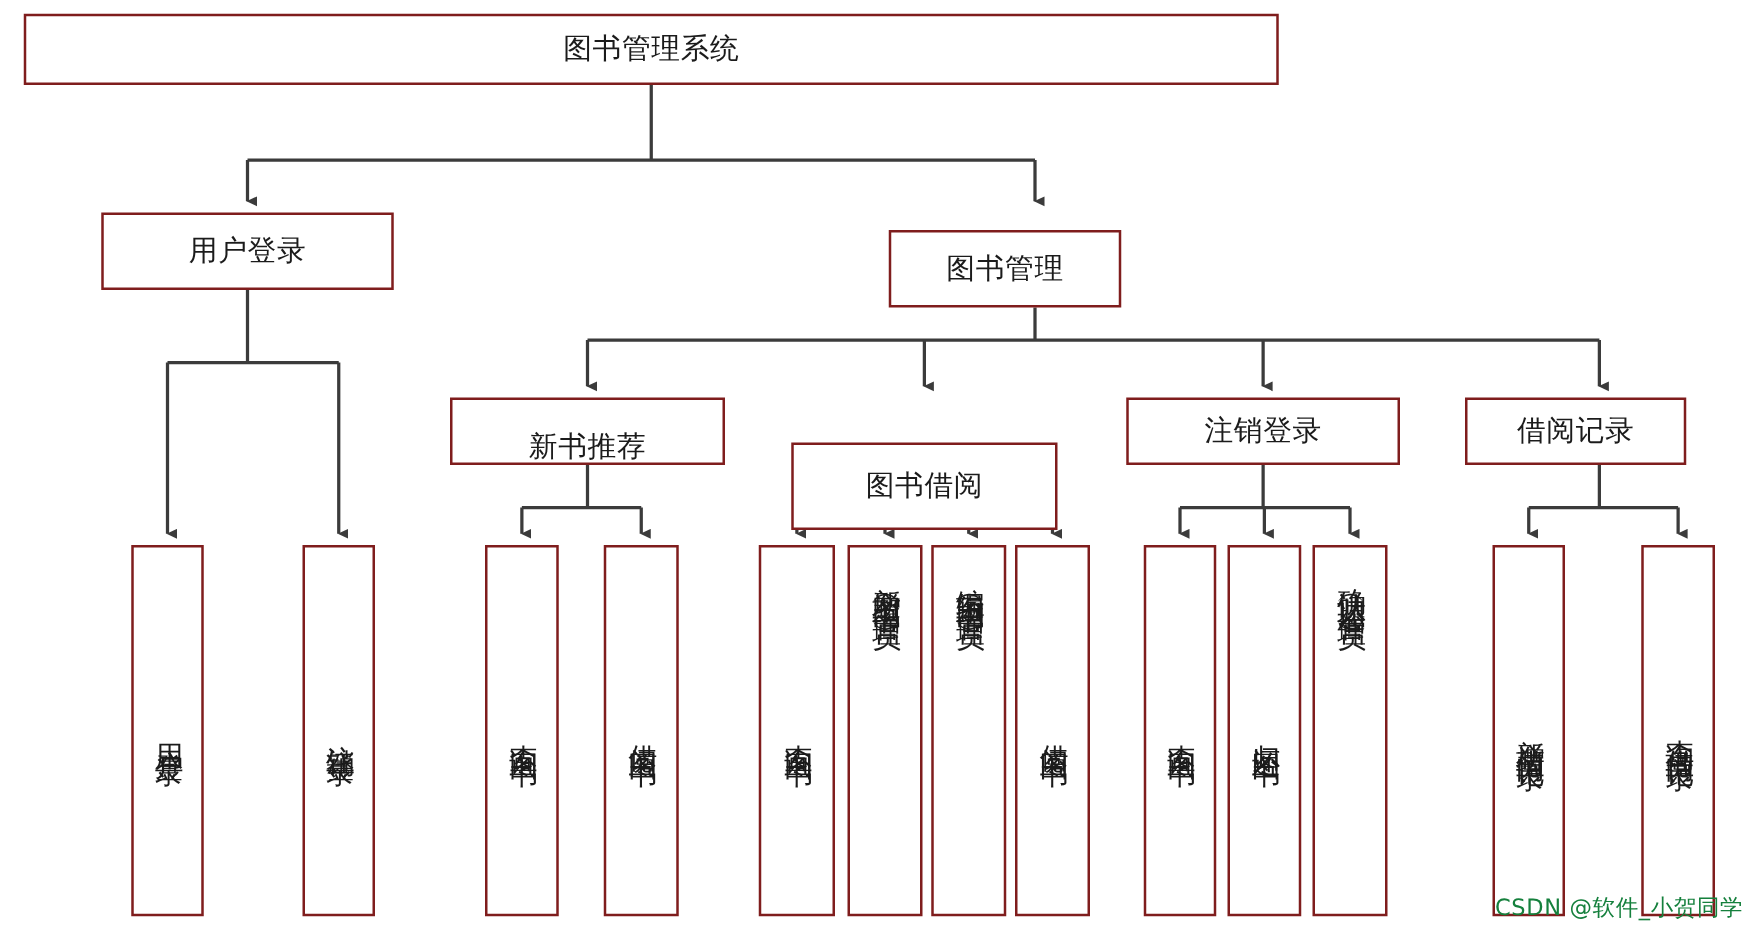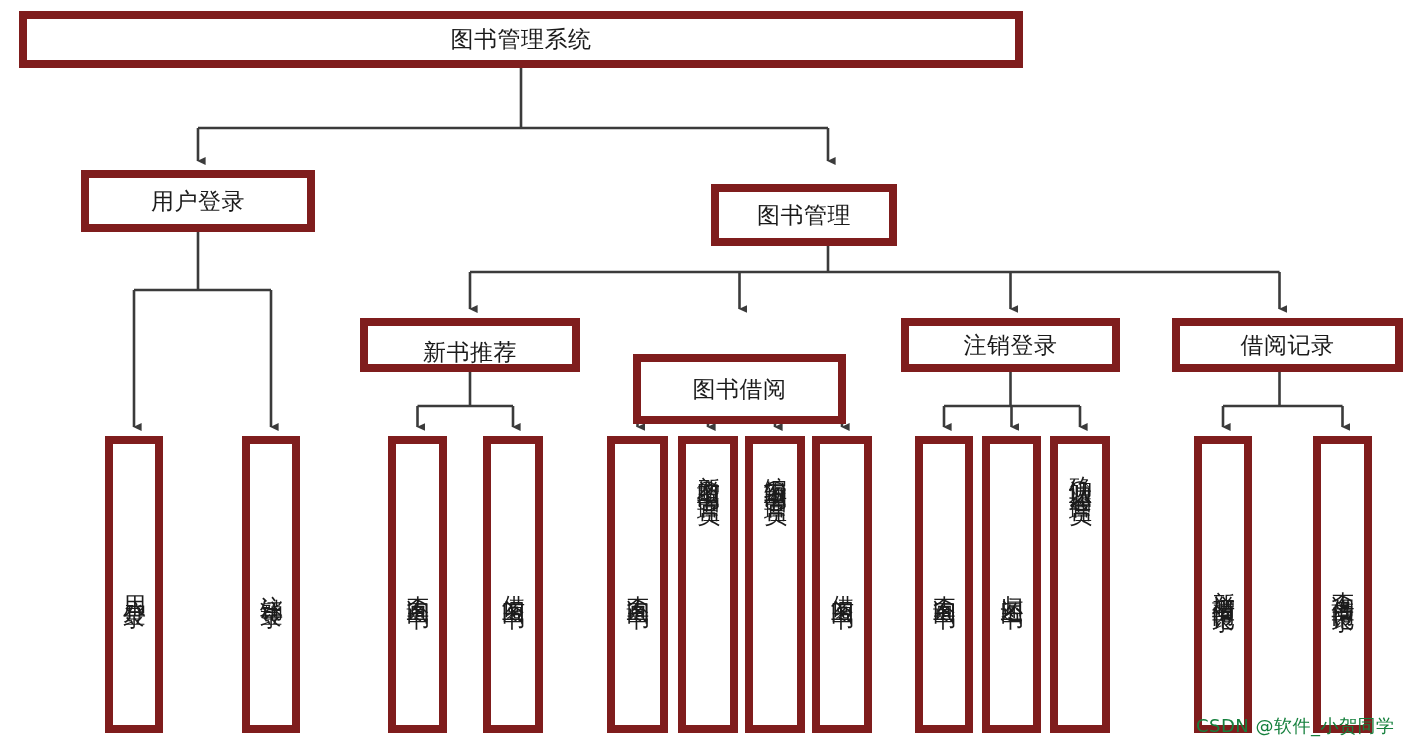--- a/index.html
+++ b/index.html
@@ -23,21 +23,21 @@
     left: 0;
     top: 0;
     width: 1405px;
     height: 747px;
     pointer-events: none;
   }
   .node {
     position: absolute;
     box-sizing: border-box;
     background: #ffffff;
-    border: 8px solid #7f1d1d;
+    border: 2px solid #7f1d1d;
     display: flex;
     align-items: center;
     justify-content: center;
     z-index: 2;
   }
   .node-label {
     color: #1b1b1b;
     letter-spacing: 0.5px;
     white-space: nowrap;
   }
@@ -140,21 +140,21 @@
     </div>
     <div class="node h" style="left: 360px; top: 318px; width: 220px; height: 54px; align-items: flex-end;">
       <span class="node-label">新书推荐</span>
     </div>
     <div class="node h" style="left: 633px; top: 318px; width: 213px; height: 70px; margin-top: 36px;">
       <span class="node-label">图书借阅</span>
     </div>
     <div class="node h" style="left: 901px; top: 318px; width: 219px; height: 54px;">
       <span class="node-label">注销登录</span>
     </div>
-    <div class="node h" style="left: 1172px; top: 318px; width: 231px; height: 54px;">
+    <div class="node h" style="left: 1172px; top: 318px; width: 177px; height: 54px;">
       <span class="node-label">借阅记录</span>
     </div>
     <div class="node v short" style="left: 105px; top: 436px; width: 58px; height: 297px;">
       <span class="node-label">用户登录</span>
     </div>
     <div class="node v short" style="left: 242px; top: 436px; width: 58px; height: 297px;">
       <span class="node-label">注销登录</span>
     </div>
     <div class="node v short" style="left: 388px; top: 436px; width: 59px; height: 297px;">
       <span class="node-label">查询图书</span>

